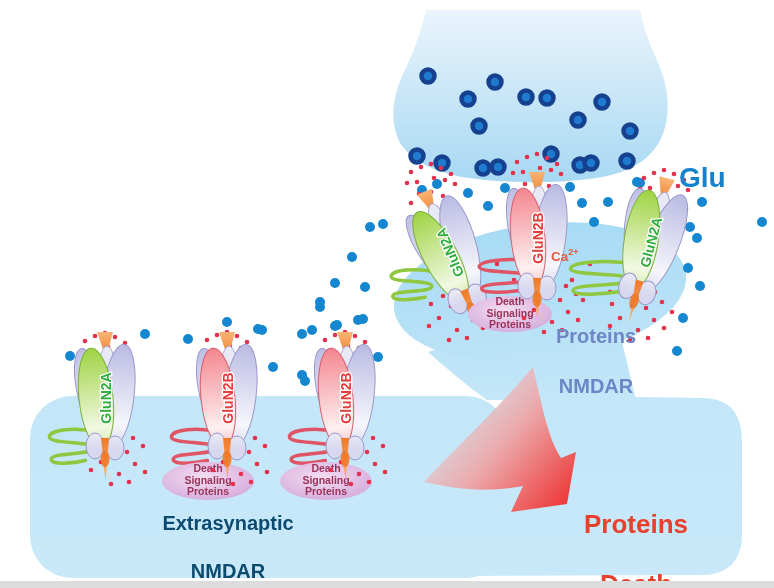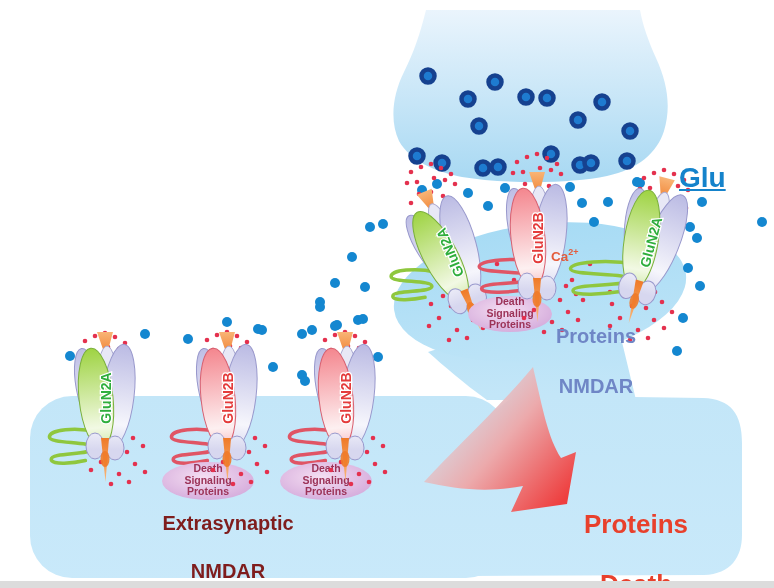--- a/index.html
+++ b/index.html
@@ -420,26 +420,26 @@
           <ellipse cx="-10" cy="48" rx="9" ry="13" fill="url(#gLav)" stroke="#9898cc" stroke-width="1"></ellipse>
           <ellipse cx="10" cy="50" rx="9" ry="12" fill="url(#gLav)" stroke="#9898cc" stroke-width="1"></ellipse>
           <path d="M-4,40 L4,40 L0.5,84 Z" fill="url(#gOrange2)"></path>
           <ellipse cx="0" cy="61" rx="4.5" ry="8" fill="#ef7a28" opacity="0.9"></ellipse>
           <text transform="rotate(-90)" x="0" y="6" text-anchor="middle" font-size="14" font-weight="bold" fill="#e43b3b" stroke="#ffffff" stroke-width="2.5" paint-order="stroke">GluN2B</text>
         </g>
       </g>
   </svg>
 
 
-  <div class="lbl lbl-glu" style="color: rgb(21, 131, 203); text-decoration: underline;">Glu</div>
+  <div class="lbl lbl-glu" style="color: rgb(21, 131, 203);">Glu</div>
 
   <div class="lbl lbl-synaptic" style="color: rgb(111, 134, 198);"><span>Proteins</span><br>
     <span>NMDAR</span></div>
 
-  <div class="lbl lbl-extrasynaptic" style="color: #7f1d1d;"><span>Extrasynaptic</span><br>
+  <div class="lbl lbl-extrasynaptic" style="color: #0c4a6e;"><span>Extrasynaptic</span><br>
     <span>NMDAR</span></div>
 
   <div class="lbl lbl-neuronal" style="color: rgb(232, 64, 44);"><span>Proteins</span><br>
     <span>Death</span></div>
 
   <div class="lbl lbl-ca" style="color: rgb(228, 92, 60);"><span>Ca</span><sup>2+</sup></div>
 
   <div class="bottom-border"></div>
 </div>
 

